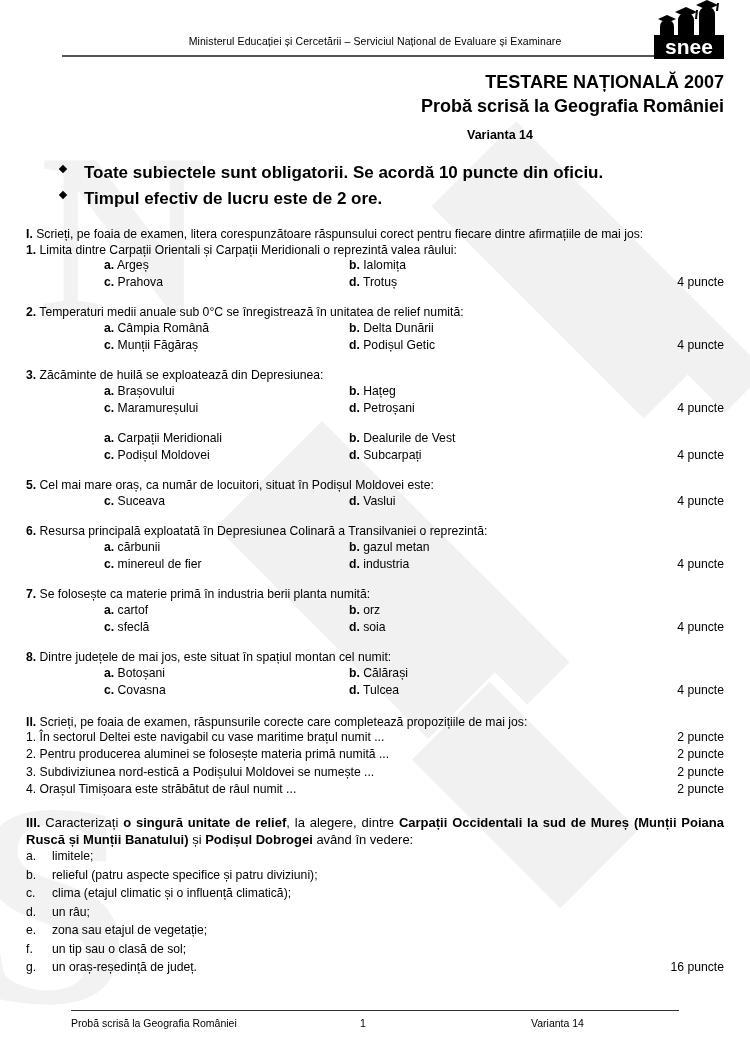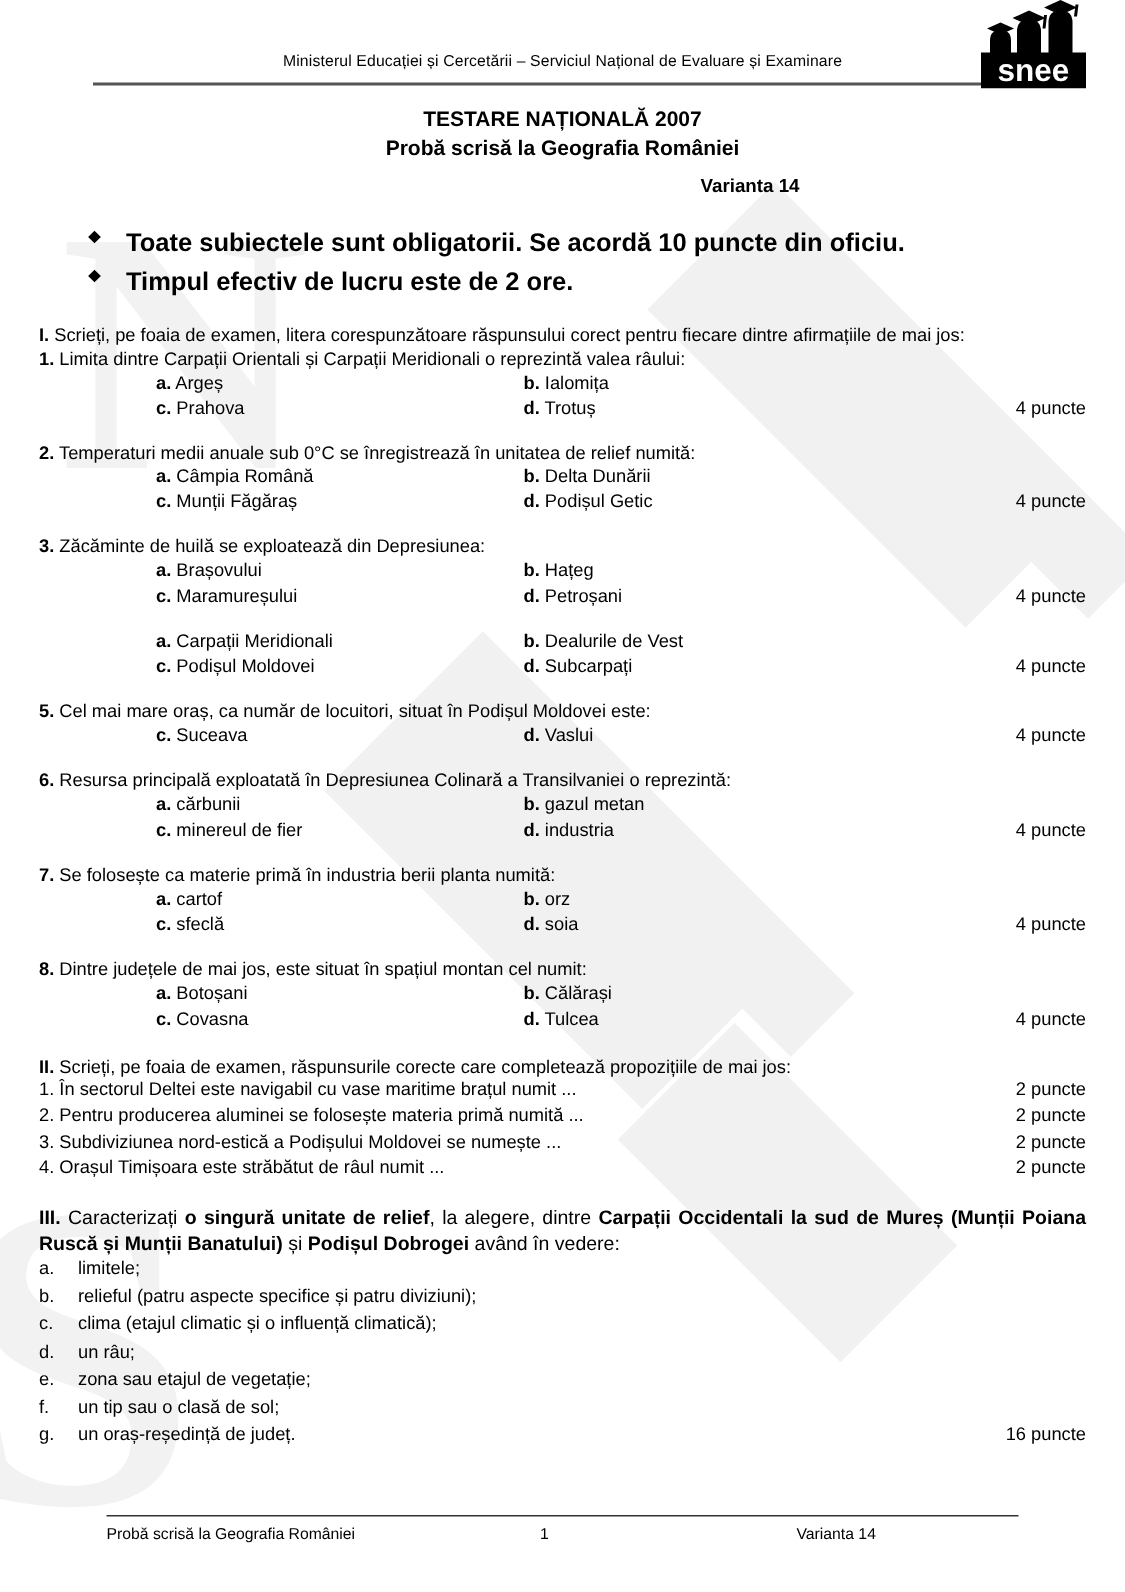--- a/index.html
+++ b/index.html
@@ -81,23 +81,23 @@
     right: 0px;
     top: -3px;
     width: 78px;
     height: 62px;
     z-index: 4;
   }
 
   
   .title-block {
     margin-top: 10px;
-    text-align: center;
+    text-align: right;
     font-weight: bold;
-    font-size: 14px;
+    font-size: 18px;
     line-height: 1.35;
   }
   .variant-line {
     margin-top: 9px;
     text-align: center;
     font-weight: bold;
     font-size: 12.5px;
     padding-left: 250px;
   }
 

